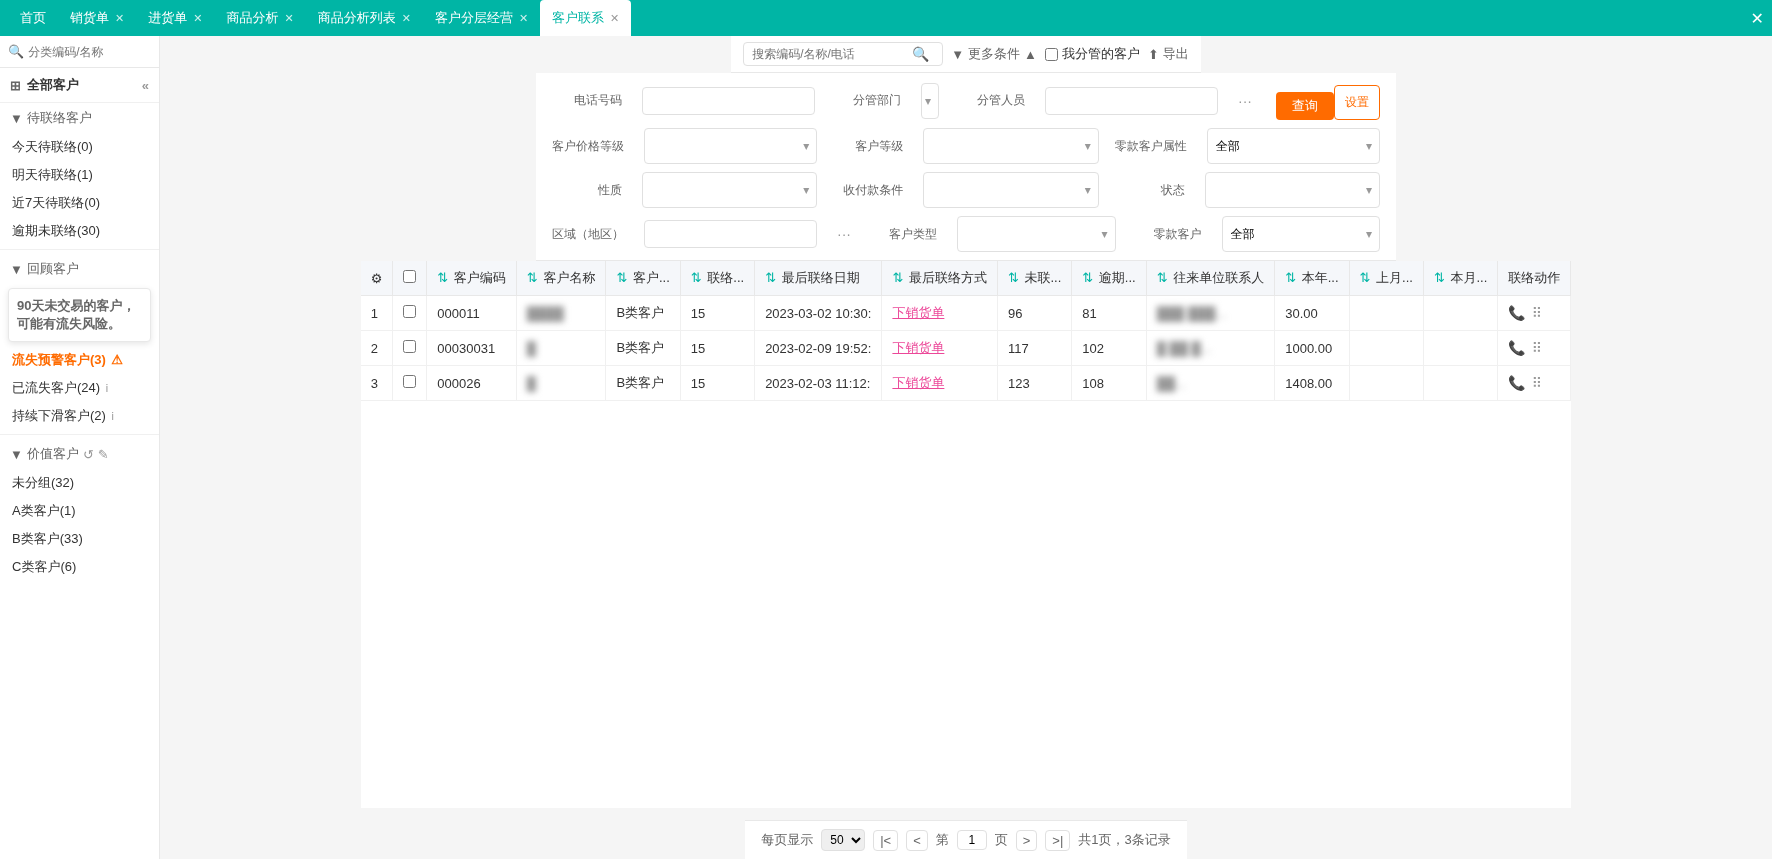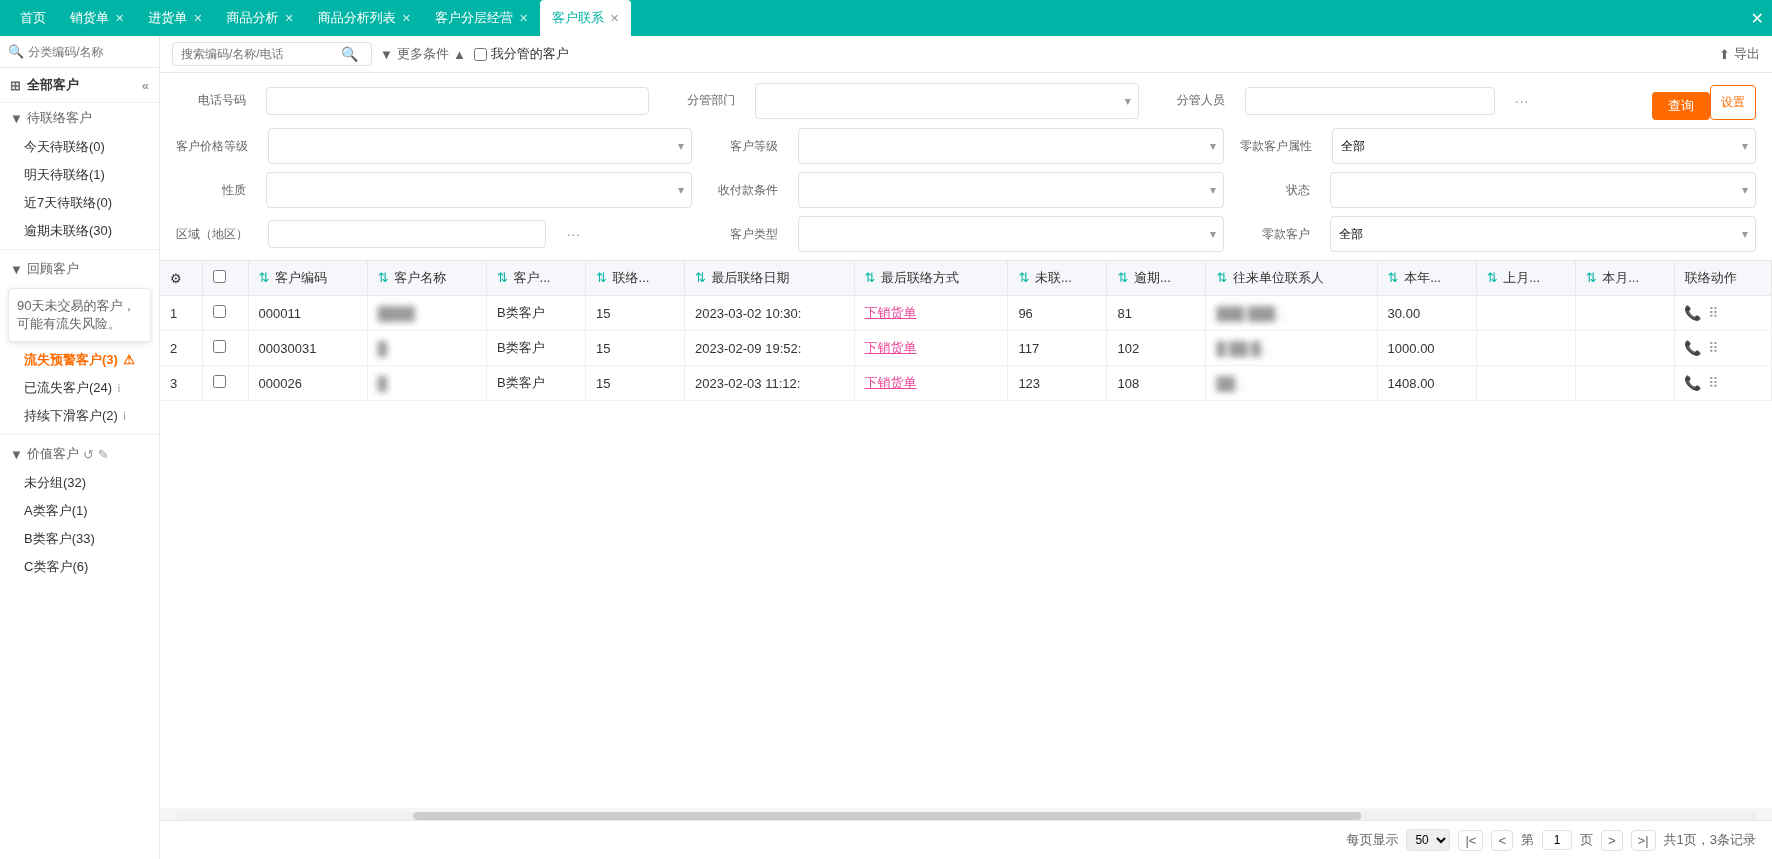--- a/index.html
+++ b/index.html
@@ -98,21 +98,21 @@
       align-items: center;
       padding: 6px 10px;
       color: #666;
       font-size: 12px;
       cursor: pointer;
     }
     .sidebar-section-title .arrow {
       margin-right: 4px;
     }
     .sidebar-item {
-      padding: 5px 10px 5px 24px;
+      padding: 5px 10px 5px 12px;
       color: #333;
       cursor: pointer;
       font-size: 12px;
     }
     .sidebar-item.active {
       color: #ff6b00;
       font-weight: bold;
     }
     .sidebar-divider {
       height: 1px;
@@ -121,29 +121,31 @@
     }
     .tooltip-box {
       background: white;
       border: 1px solid #e8e8e8;
       border-radius: 4px;
       padding: 8px;
       font-size: 12px;
       color: #666;
       margin: 4px 8px;
       box-shadow: 0 2px 6px rgba(0,0,0,0.1);
+      font-weight: bold;
     }
 
     
     .content {
       flex: 1;
       display: flex;
       flex-direction: column;
       overflow: hidden;
       background: #f5f5f5;
+      align-items: center;
     }
 
     
     .filter-bar {
       display: flex;
       align-items: center;
       padding: 6px 12px;
       background: white;
       border-bottom: 1px solid #e8e8e8;
       gap: 8px;

